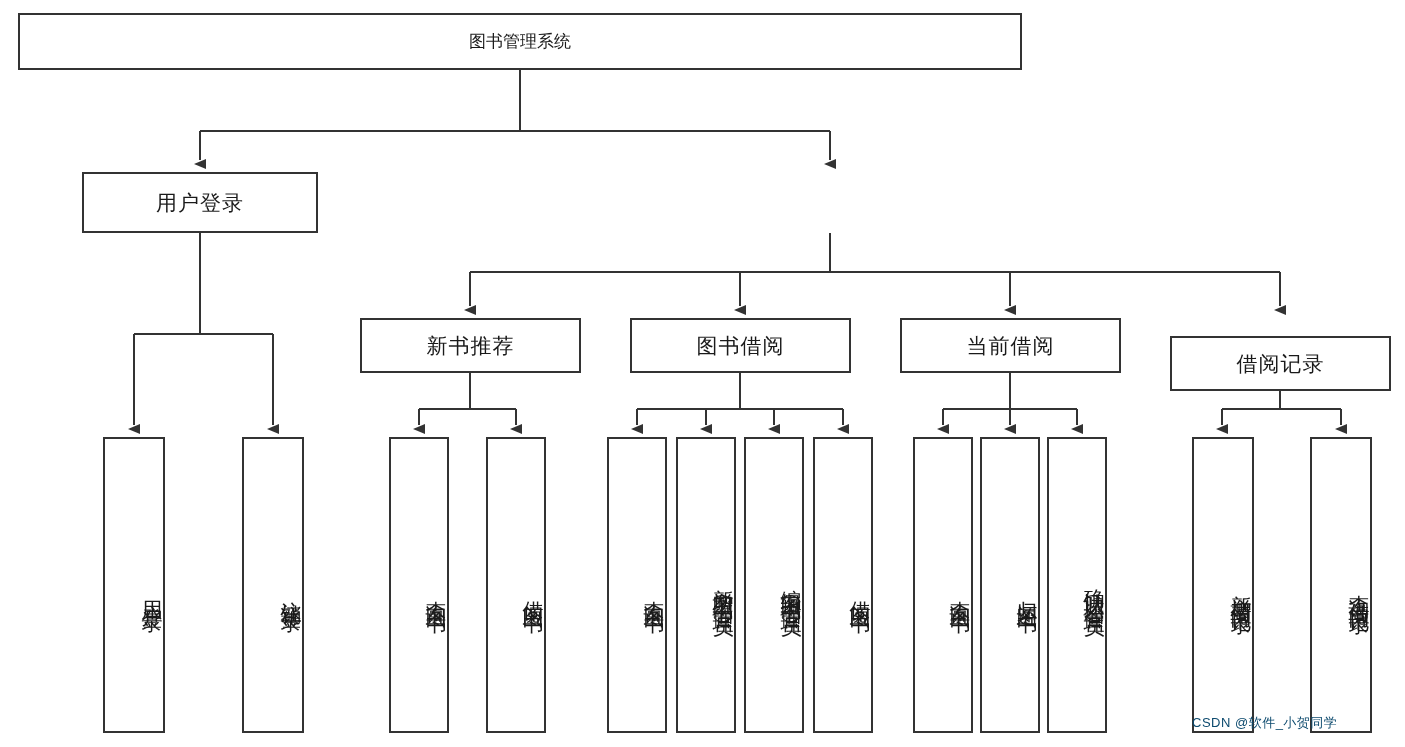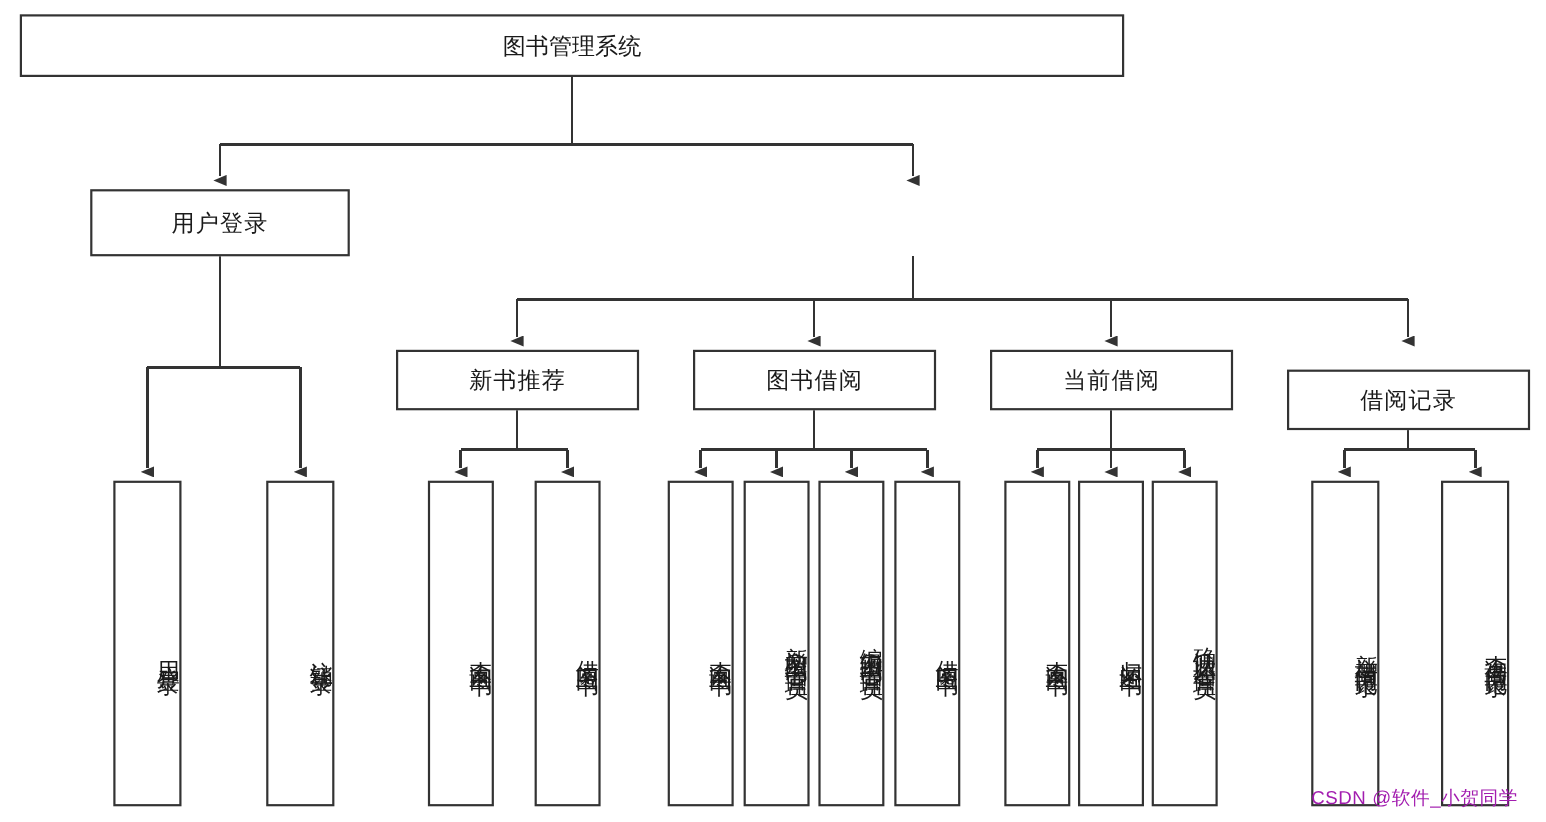--- a/index.html
+++ b/index.html
@@ -12,36 +12,36 @@
   svg#wires{position:absolute;left:0;top:0;width:1405px;height:747px;}
   .node{
     position:absolute;
     background:#ffffff;
     border:2px solid #333333;
     box-sizing:border-box;
     display:flex;align-items:center;justify-content:center;
     color:#1a1a1a;
   }
   .node.h{font-size:21px;letter-spacing:1px;}
-  .node.root{font-size:21px;}
+  .node.root{font-size:17px;}
   .node.leaf{
     font-size:21px;
     writing-mode:vertical-rl;
     text-orientation:upright;
     letter-spacing:4px;
     align-items:flex-start;
     justify-content:center;
     padding-top:14px;
     line-height:1.0;
   }
   .node.leaf.tall{padding-top:10px;}
   .watermark{
     position:absolute;
-    font-size:17px;
-    color:#a21caf;
+    font-size:13px;
+    color:#0c4a6e;
     white-space:nowrap;
     letter-spacing:0.5px;
   }
 </style>
 </head>
 <body>
 
 <div id="canvas">
 
   <svg id="wires" viewBox="0 0 1405 747" xmlns="http://www.w3.org/2000/svg">

